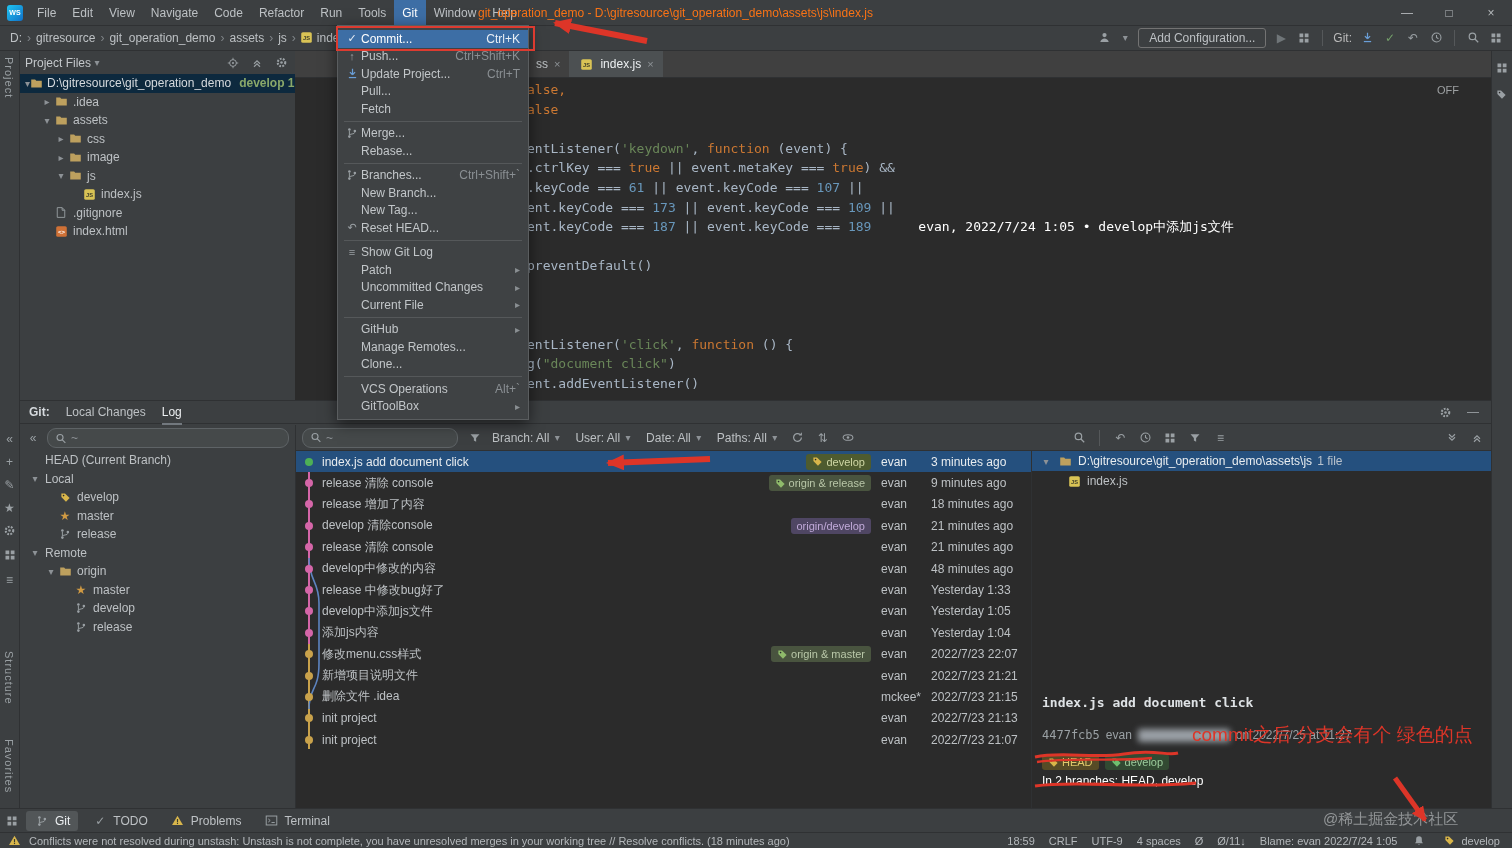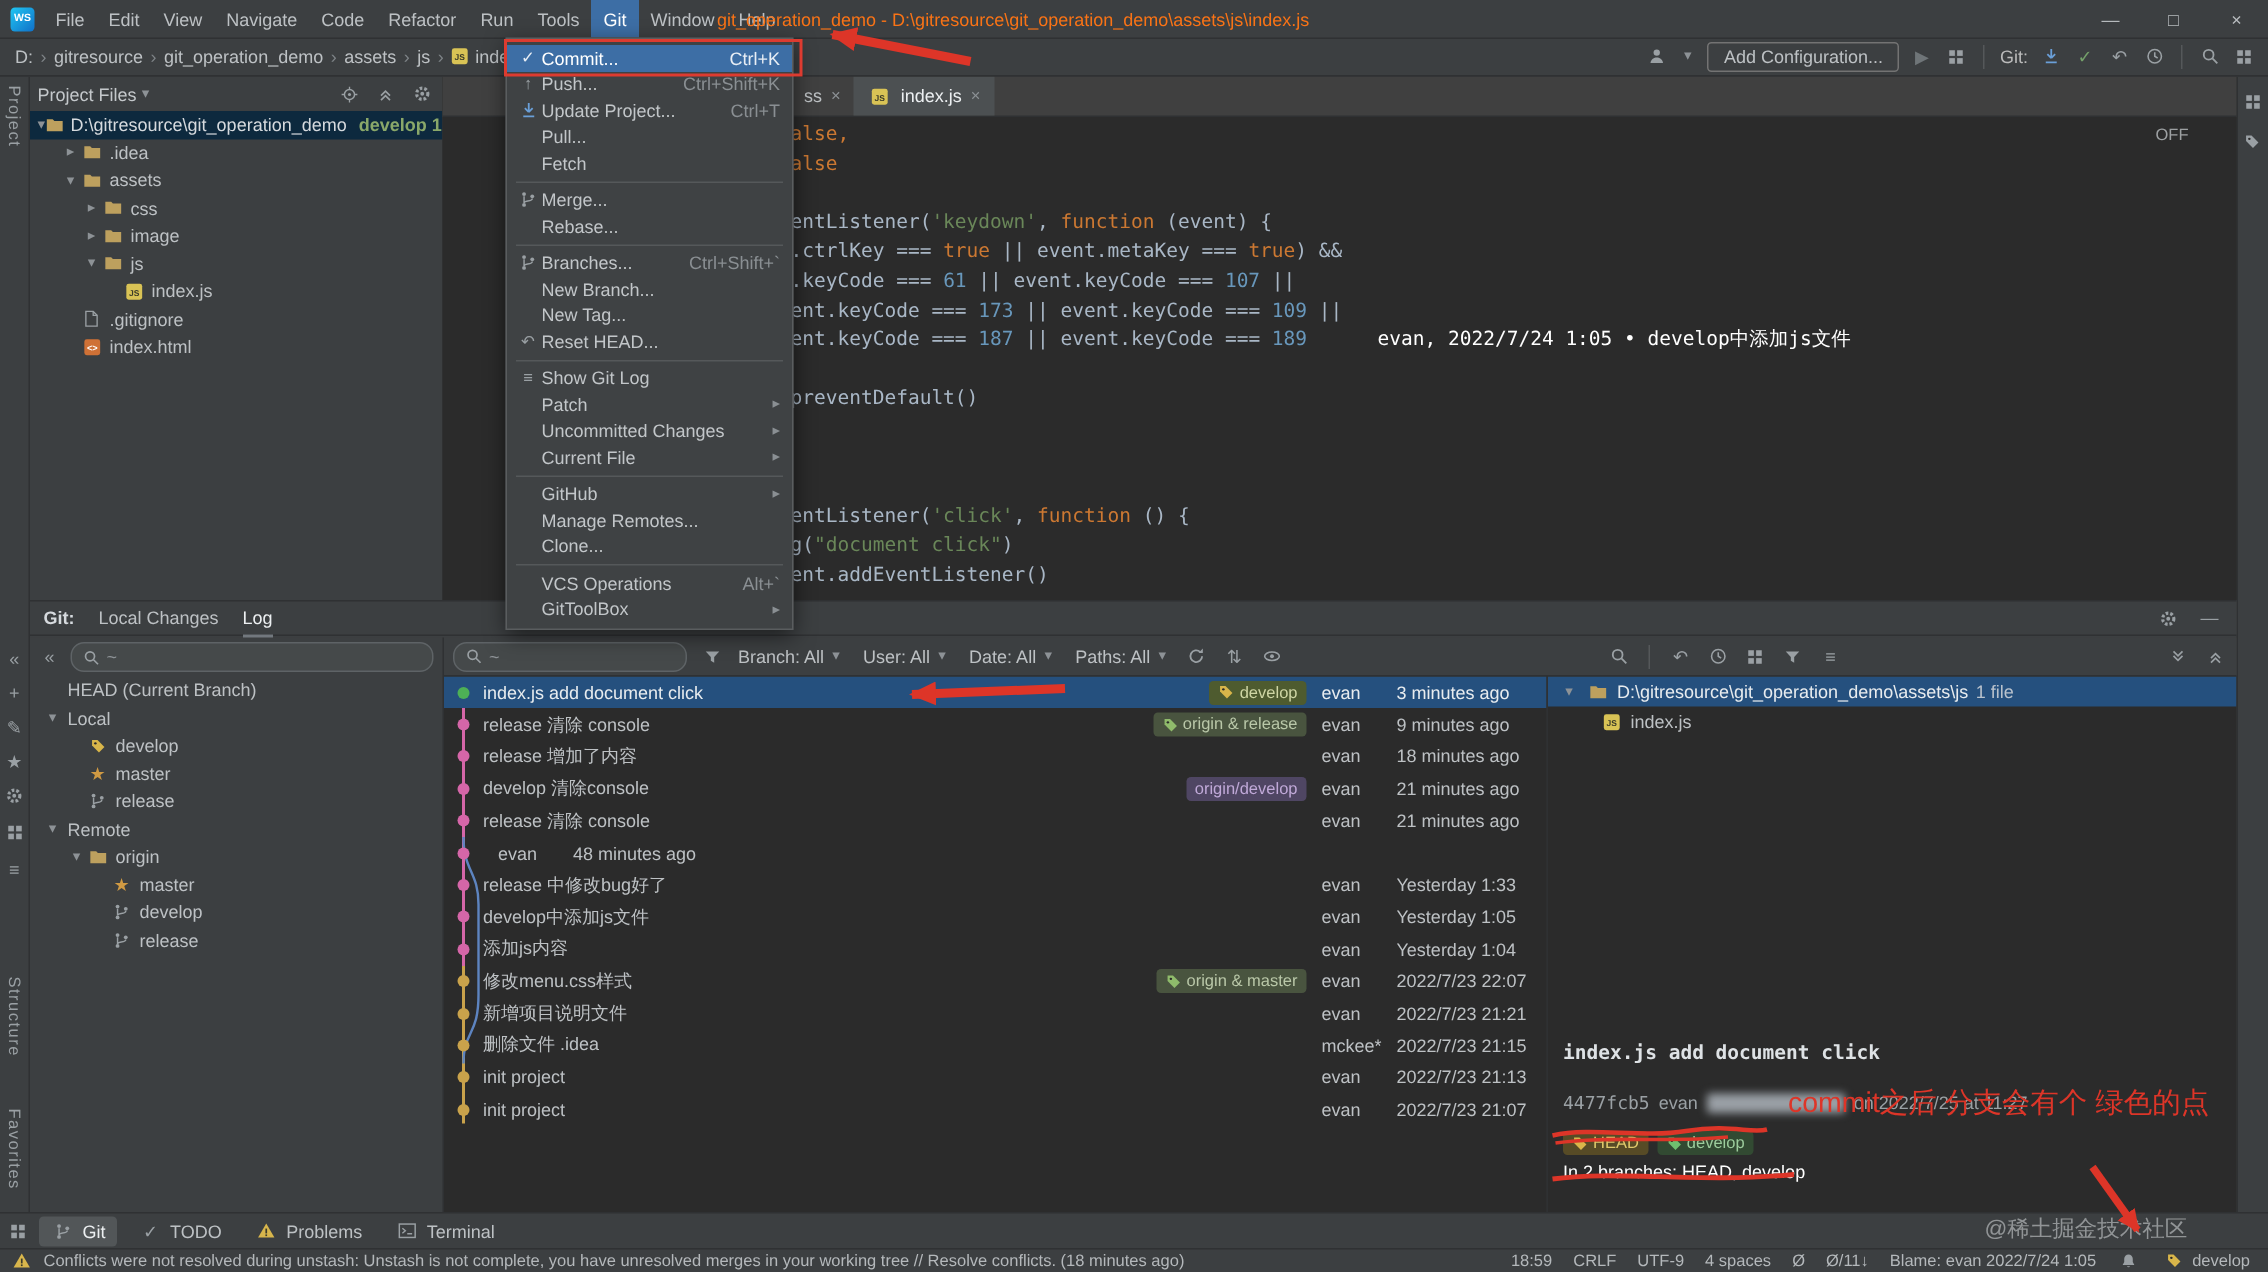--- a/index.html
+++ b/index.html
@@ -652,20 +652,21 @@
           </span>
           <span class="cmsg">release 清除 console</span>
           <span class="ctags"></span>
           <span class="cauthor">evan</span>
           <span class="cdate">21 minutes ago</span>
         </div>
         <div class="crow">
           <span class="cgraph">
             <i class="dot" style="background: rgb(213, 102, 168);"></i>
           </span>
+          <span class="cmsg">develop中修改的内容</span>
           <span class="ctags"></span>
           <span class="cauthor">evan</span>
           <span class="cdate">48 minutes ago</span>
         </div>
         <div class="crow">
           <span class="cgraph">
             <i class="dot" style="background: rgb(213, 102, 168);"></i>
           </span>
           <span class="cmsg">release 中修改bug好了</span>
           <span class="ctags"></span>

